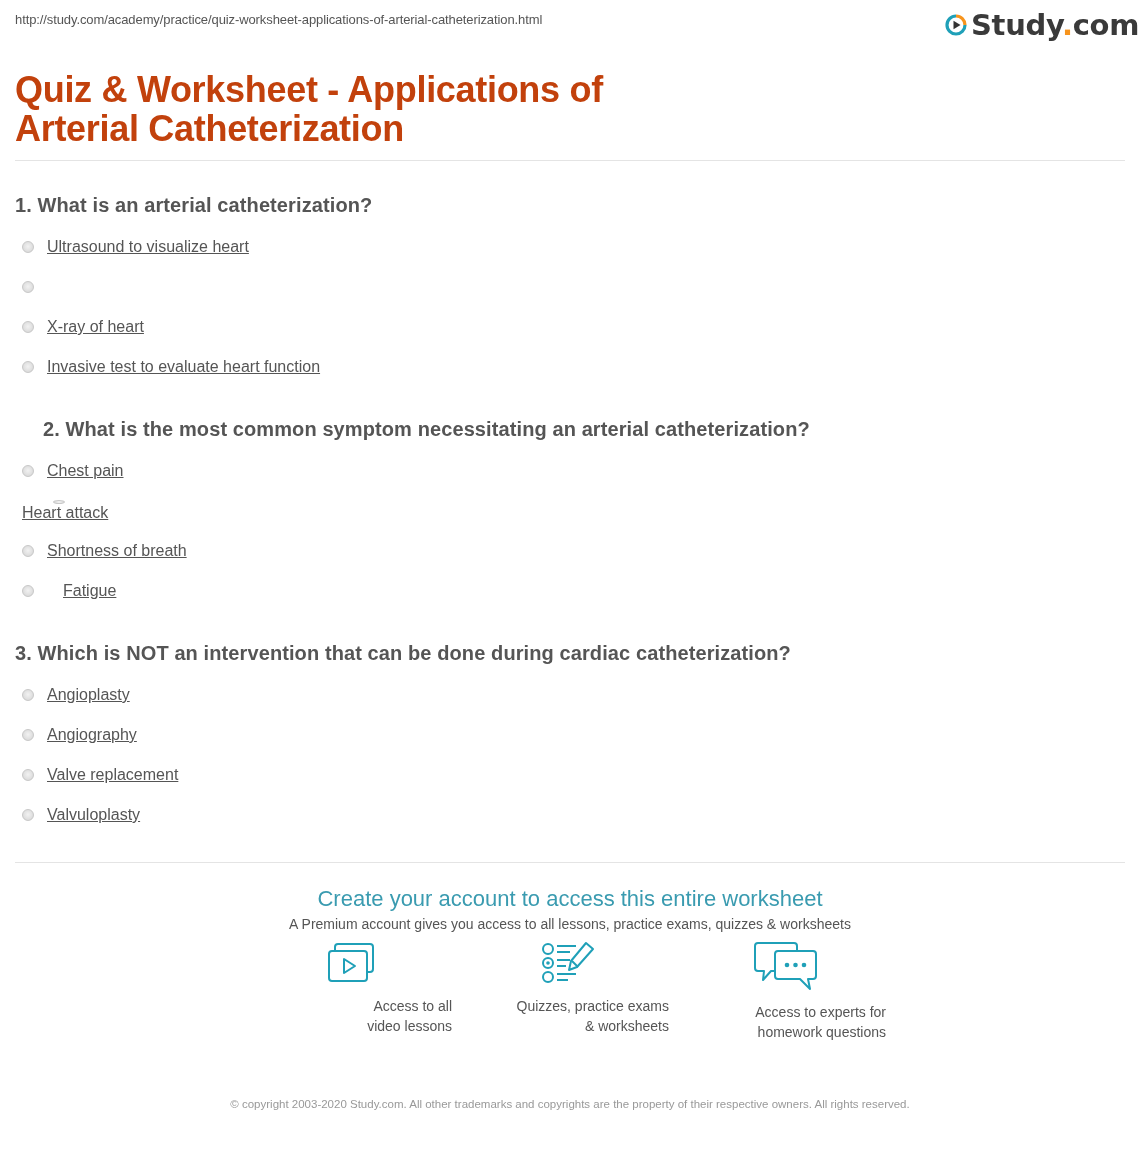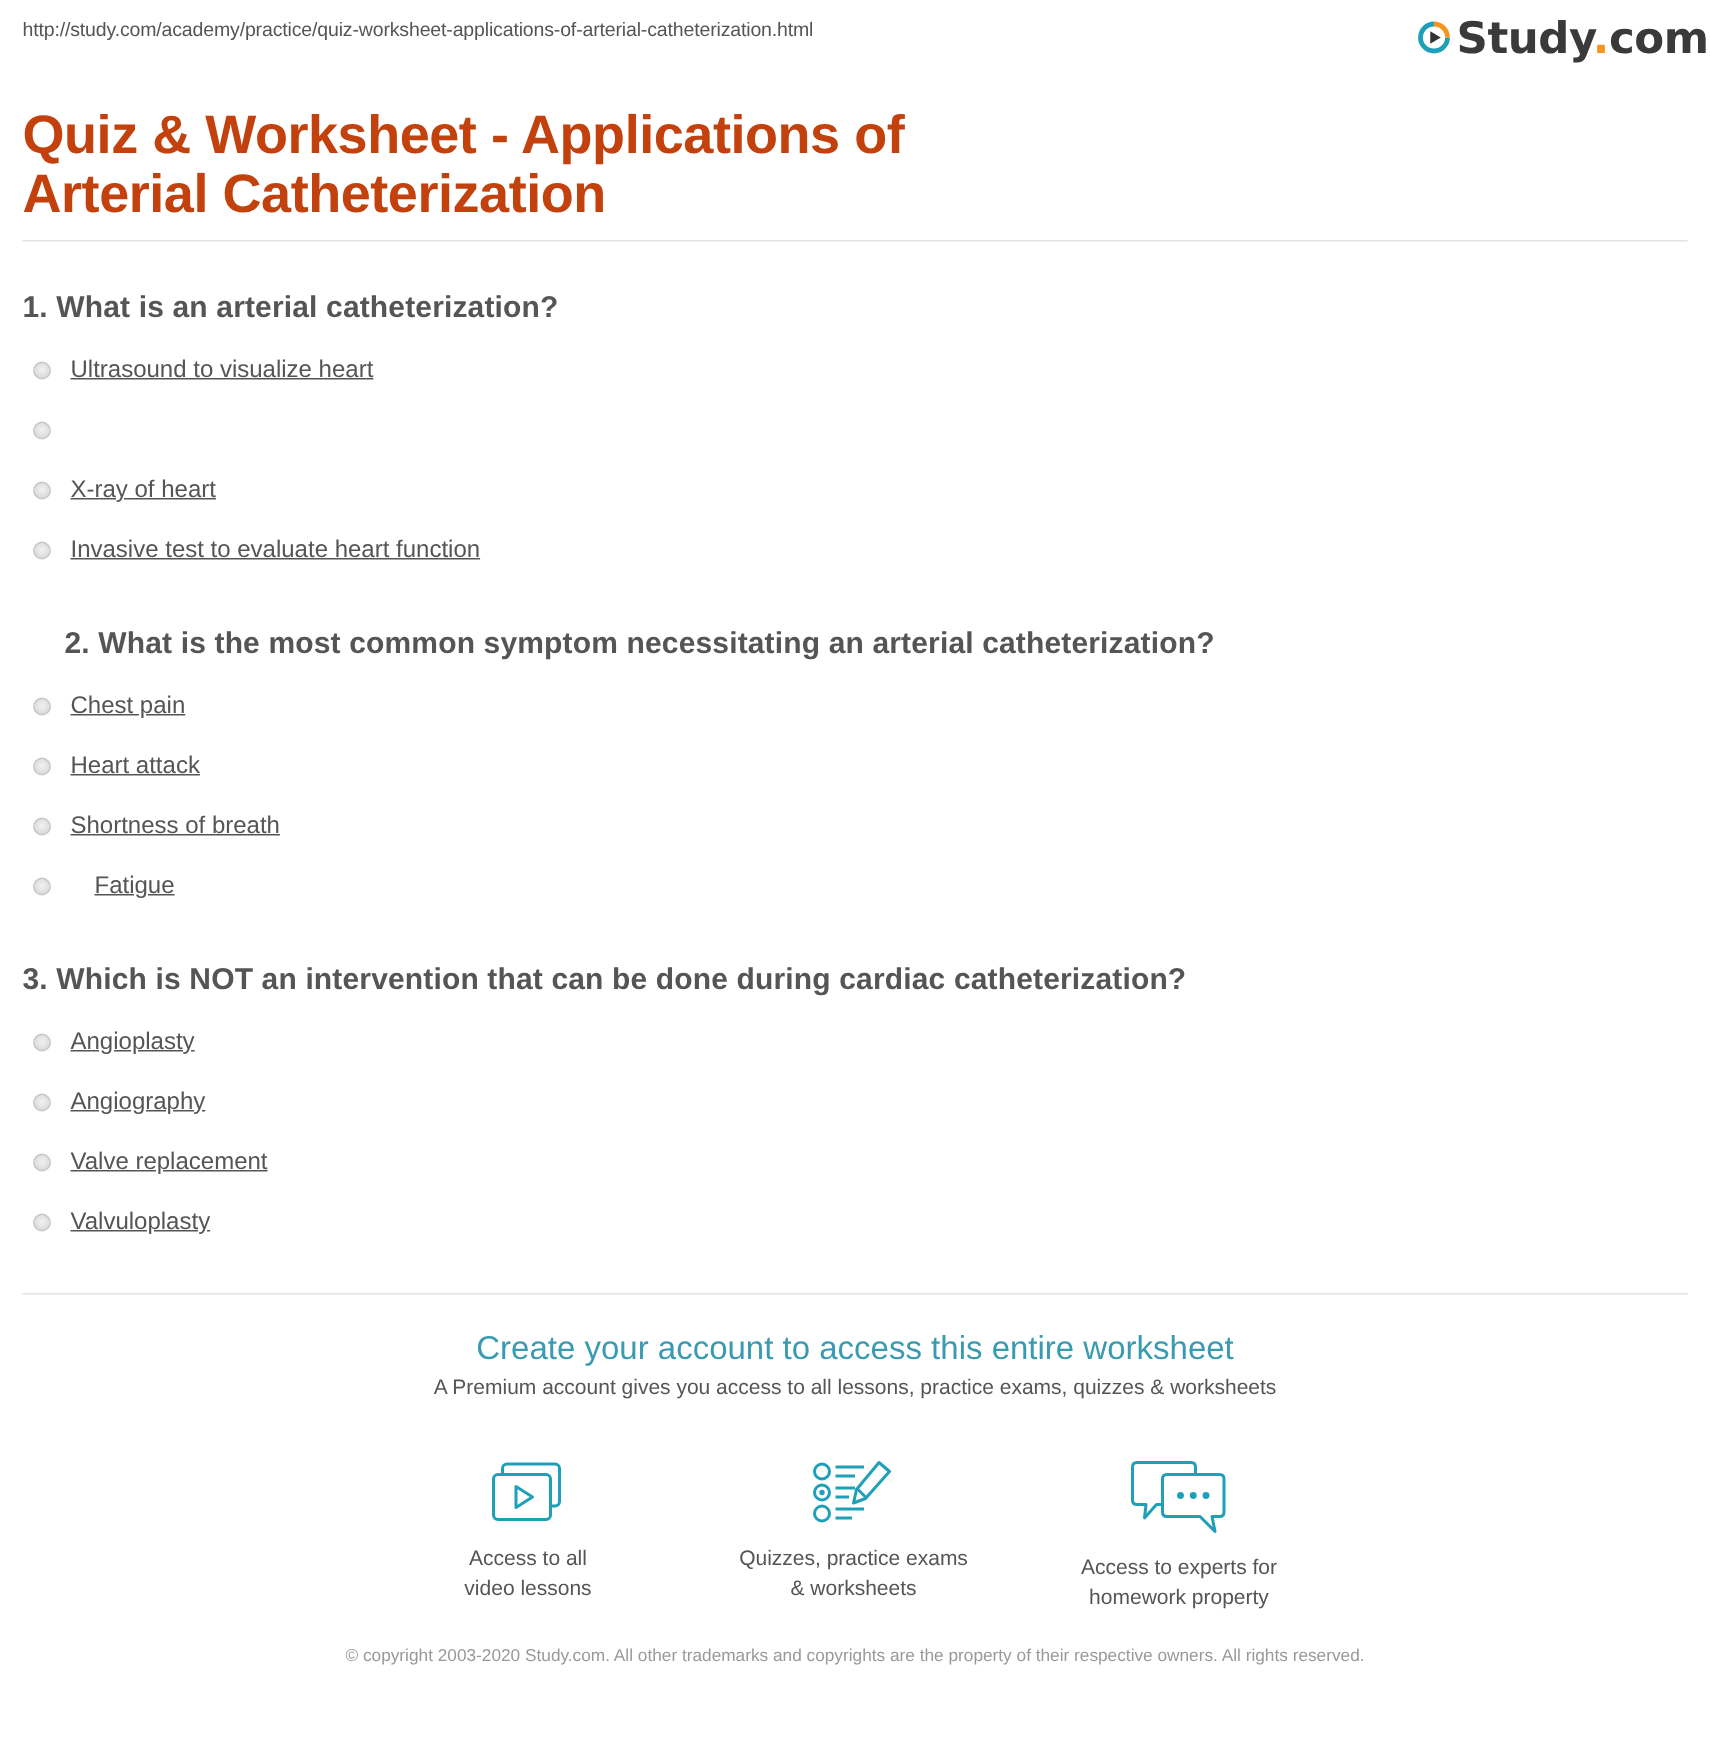--- a/index.html
+++ b/index.html
@@ -19,21 +19,21 @@
 
   .question { position: absolute; left: 15px; font-size: 20px; font-weight: bold; color: #555555; letter-spacing: 0.1px; }
 
   .option { position: absolute; left: 22px; display: flex; align-items: center; height: 22px; cursor: pointer; }
   .radio { width: 12px; height: 12px; border-radius: 50%; border: 1px solid #c8c8c8; background: radial-gradient(circle at 50% 45%, #f2f2f2 0%, #dcdcdc 70%, #cfcfcf 100%); margin-right: 13px; }
   .option-label { font-size: 16px; color: #555555; text-decoration: underline; }
 
   .cta-title { position: absolute; left: 0; width: 1140px; top: 886px; text-align: center; font-size: 22px; color: #3a9bb0; font-weight: normal; }
   .cta-sub { position: absolute; left: 0; width: 1140px; top: 916px; text-align: center; font-size: 14px; color: #555; }
 
-  .feature { position: absolute; top: 972px; width: 200px; text-align: center; }
+  .feature { position: absolute; top: 940px; width: 200px; text-align: right; }
   .feature svg { display: block; margin: 0 auto; }
   .feature-label { margin-top: 10px; font-size: 14px; line-height: 20px; color: #555; }
 
   .copyright { position: absolute; left: 210px; width: 720px; top: 1096px; text-align: center; font-size: 11.5px; line-height: 17px; color: #999; }
 </style>
 </head>
 <body>
 
 <div class="url">http://study.com/academy/practice/quiz-worksheet-applications-of-arterial-catheterization.html</div>
 
@@ -67,21 +67,21 @@
 <label class="option" style="top:356px;">
     <span class="radio"></span>
     <span class="option-label">Invasive test to evaluate heart function</span>
   </label>
 
 <div class="question" style="top:418px;margin-left:28px;">2. What is the most common symptom necessitating an arterial catheterization?</div>
 <label class="option" style="top:460px;">
     <span class="radio"></span>
     <span class="option-label">Chest pain</span>
   </label>
-<label class="option" style="top:500px;">
+<label class="option" style="top:500px;flex-direction:column;">
     <span class="radio"></span>
     <span class="option-label">Heart attack</span>
   </label>
 <label class="option" style="top:540px;">
     <span class="radio"></span>
     <span class="option-label">Shortness of breath</span>
   </label>
 <label class="option" style="top:580px;gap:16px;">
     <span class="radio"></span>
     <span class="option-label">Fatigue</span>
@@ -146,17 +146,17 @@
 <div class="feature" style="left:686px;">
   <svg width="64" height="52" viewBox="0 0 64 52">
     <path d="M4 3 H40 Q43 3 43 6 V28 Q43 31 40 31 H17 L9 40 L10 31 H4 Q1 31 1 28 V6 Q1 3 4 3 Z" fill="#fff" stroke="#1fa0b8" stroke-width="2" stroke-linejoin="round"></path>
     <path d="M24 11 H59 Q62 11 62 14 V36 Q62 39 59 39 H54 L56 49 L46 39 H24 Q21 39 21 36 V14 Q21 11 24 11 Z" fill="#fff" stroke="#1fa0b8" stroke-width="2" stroke-linejoin="round"></path>
     <circle cx="33" cy="25" r="2.3" fill="#1fa0b8"></circle>
     <circle cx="41.5" cy="25" r="2.3" fill="#1fa0b8"></circle>
     <circle cx="50" cy="25" r="2.3" fill="#1fa0b8"></circle>
   </svg>
   <div class="feature-label">
     <div>Access to experts for</div>
-    <div>homework property</div>
+    <div>homework questions</div>
   </div>
 </div>
 
 <div class="copyright">© copyright 2003-2020 Study.com. All other trademarks and copyrights are the property of their respective owners. All rights reserved.</div>
 
 </body></html>

